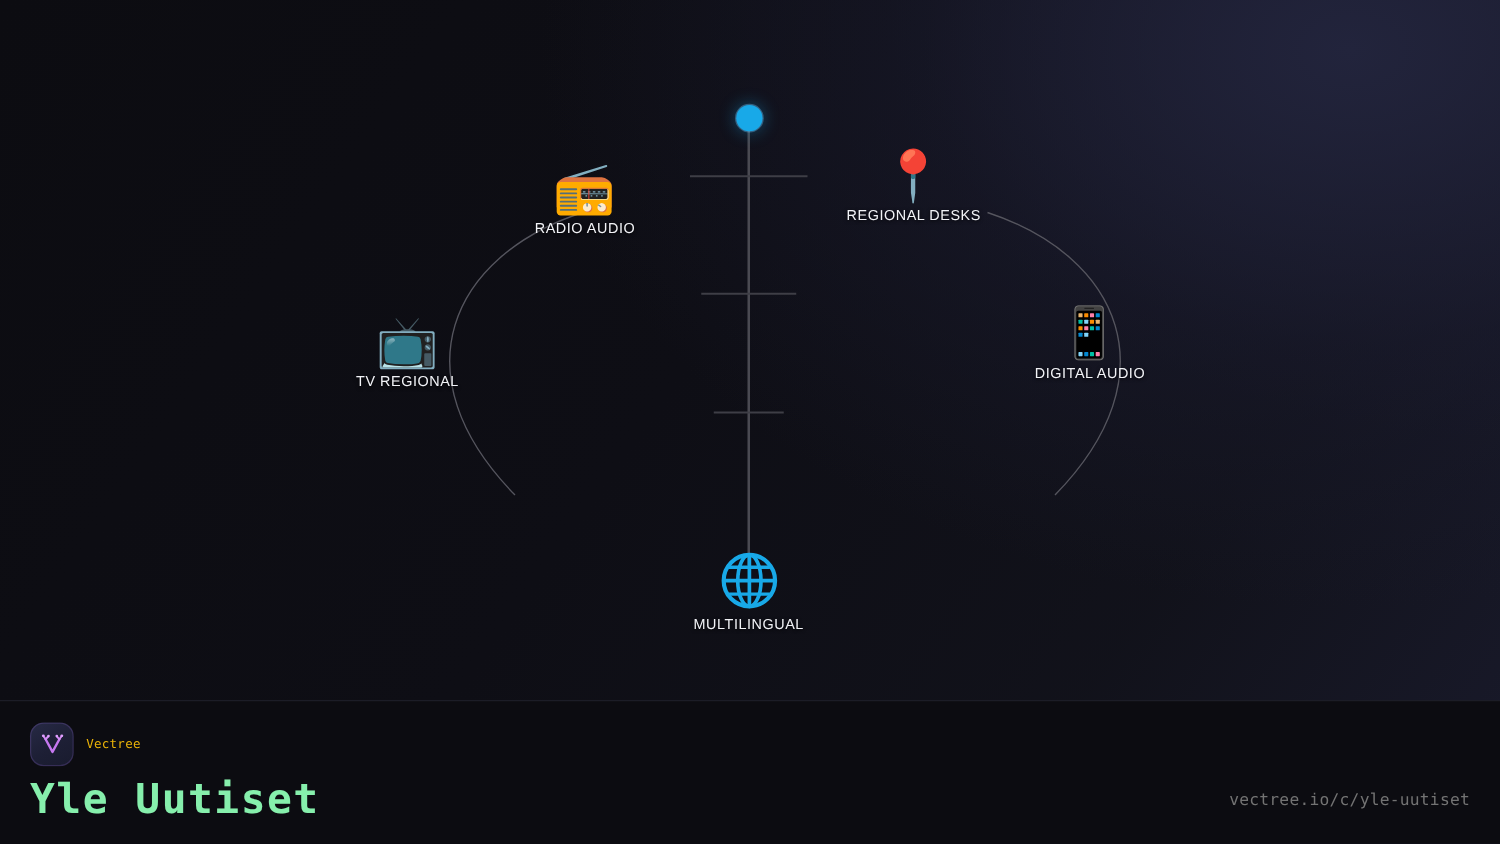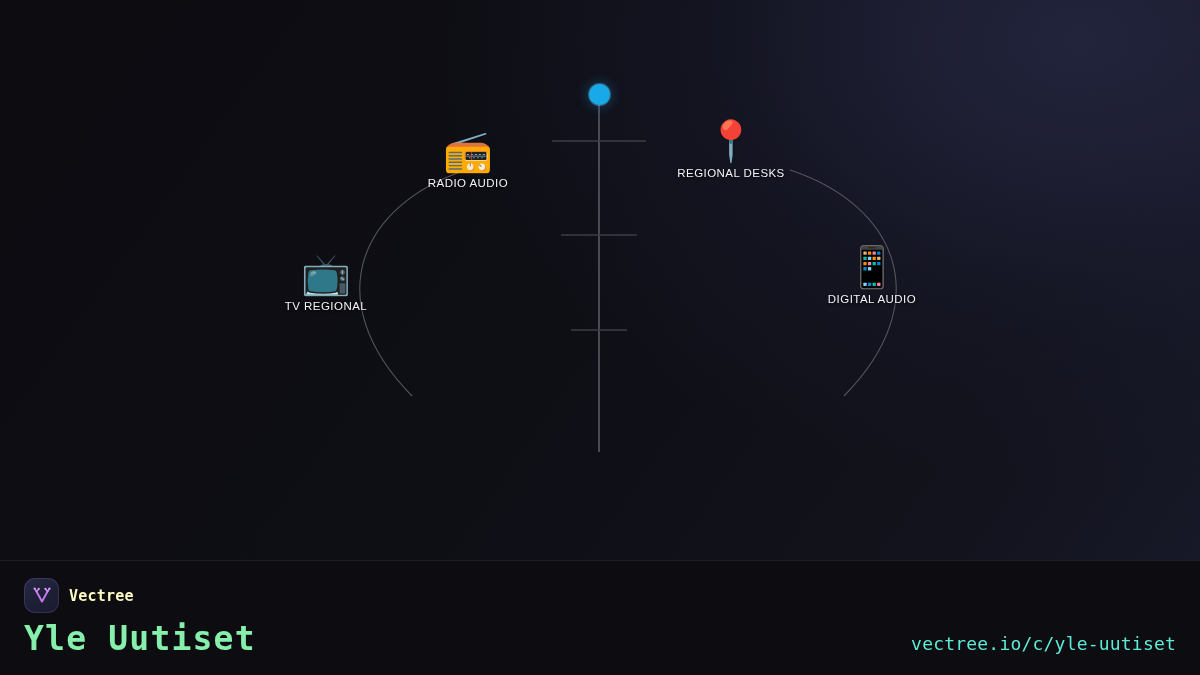--- a/index.html
+++ b/index.html
@@ -89,39 +89,39 @@
   }
   #brand-logo {
     width:35px; height:35px;
     border-radius:11px;
     background:linear-gradient(150deg,#272a45 0%,#1d1f35 55%,#191b2e 100%);
     box-shadow:inset 0 0 0 1px rgba(150,110,220,0.22);
     display:flex; align-items:center; justify-content:center;
   }
   #brand-name {
     font-family:"DejaVu Sans Mono", monospace;
-    font-size:15px; font-weight:bold;
-    color:#fef9c3; letter-spacing:0.2px;
+    font-size:10px; font-weight:normal;
+    color:#eab308; letter-spacing:0.2px;
   }
   #page-title {
     position:absolute;
     left:24px; top:58px;
     font-family:"DejaVu Sans Mono", monospace;
     font-size:33px;
     font-weight:bold;
     color:#86efac;
     letter-spacing:1.2px;
     white-space:nowrap;
   }
   #footer-url {
     position:absolute;
     right:24px; top:72px;
     font-family:"DejaVu Sans Mono", monospace;
-    font-size:18px;
-    color:#5eead4;
+    font-size:13px;
+    color:#737373;
     letter-spacing:0.2px;
     white-space:nowrap;
   }
 </style>
 </head>
 <body>
 
 <div id="stage">
 
   <div id="canvas">
@@ -154,20 +154,33 @@
     <div class="node" style="left:326px; top:251px;">
       <span class="node-icon">📺</span>
       <span class="node-label">TV REGIONAL</span>
     </div>
 
     <div class="node" style="left:872px; top:244px;">
       <span class="node-icon">📱</span>
       <span class="node-label">DIGITAL AUDIO</span>
     </div>
 
+    <div id="globe-node" style="left:599px; top:441px;">
+      <span class="globe-glyph">
+        <svg width="47" height="47" viewBox="0 0 48 48" aria-hidden="true">
+          <circle cx="24" cy="24" r="21" fill="none" stroke="#18a9e8" stroke-width="3.4"></circle>
+          <ellipse cx="24" cy="24" rx="9.5" ry="21" fill="none" stroke="#18a9e8" stroke-width="3"></ellipse>
+          <line x1="3" y1="24" x2="45" y2="24" stroke="#18a9e8" stroke-width="3"></line>
+          <line x1="7.2" y1="13" x2="40.8" y2="13" stroke="#18a9e8" stroke-width="2.8"></line>
+          <line x1="7.2" y1="35" x2="40.8" y2="35" stroke="#18a9e8" stroke-width="2.8"></line>
+          <line x1="24" y1="3" x2="24" y2="45" stroke="#18a9e8" stroke-width="3"></line>
+        </svg>
+      </span>
+      <span class="node-label">MULTILINGUAL</span>
+    </div>
 
   </div>
 
   <div id="footer">
 
     <div id="brand-row">
       <div id="brand-logo">
         <svg width="22" height="22" viewBox="0 0 24 24" aria-hidden="true">
           <path d="M6 7 L12 18 L18 7" fill="none" stroke="#c678f0" stroke-width="2.1" stroke-linecap="round" stroke-linejoin="round"></path>
           <path d="M6 7 L4.2 4.4" fill="none" stroke="#d58bf5" stroke-width="1.7" stroke-linecap="round"></path>

